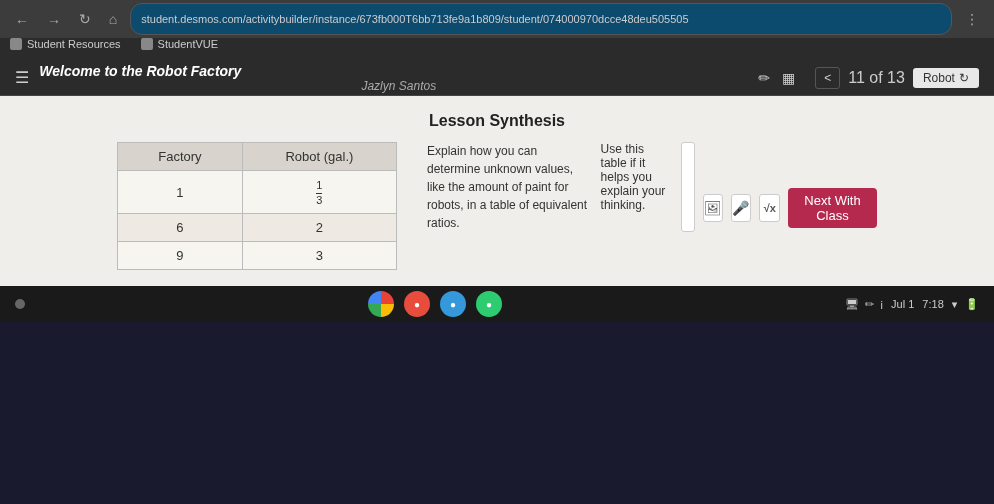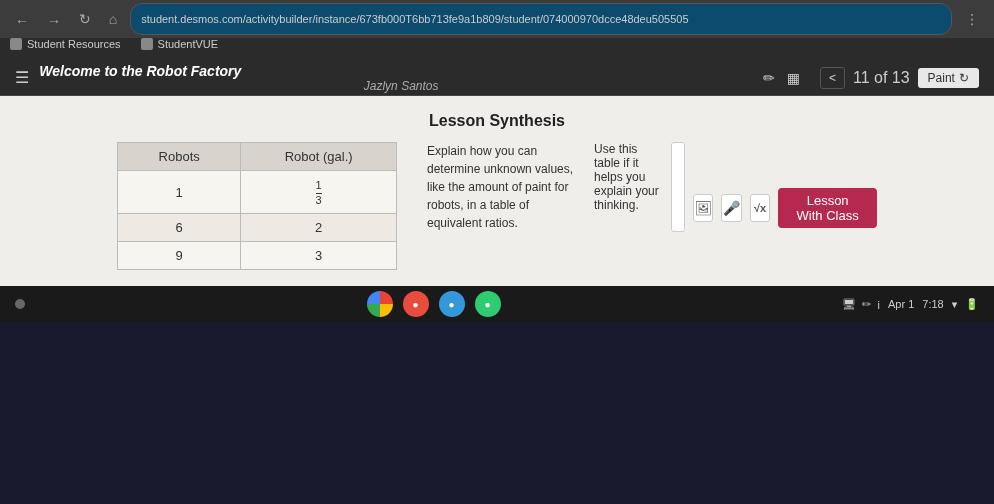--- a/index.html
+++ b/index.html
@@ -341,35 +341,35 @@
     <button class="header-icon-btn">▦</button>
   </div>
   <div class="header-nav">
     <button class="nav-btn">&lt;</button>
     <span class="page-count">
       <span>11</span>
       <span> of </span>
       <span>13</span>
     </span>
     <button class="nav-next-btn">
-      <span>Paint</span>
+      <span>Robot</span>
       <span>↻</span>
     </button>
   </div>
 </div>
 
 <div class="content-area">
   <div class="lesson-title">Lesson Synthesis</div>
   <div class="lesson-body">
 
     <div>
       <table class="ratio-table">
         <thead>
           <tr>
-            <th>Robots</th>
+            <th>Factory</th>
             <th>Robot (gal.)</th>
           </tr>
         </thead>
         <tbody>
           <tr>
             <td>1</td>
             <td>
               <span class="fraction">
                 <span class="numerator">1</span>
                 <span class="denominator">3</span>
@@ -395,21 +395,21 @@
       <div class="input-toolbar">
         <button class="toolbar-icon-btn">
           <span>🖼</span>
         </button>
         <button class="toolbar-icon-btn">
           <span>🎤</span>
         </button>
         <button class="toolbar-icon-btn">
           <span style="font-size:11px; font-weight:bold;">√x</span>
         </button>
-        <button class="share-btn">Lesson With Class</button>
+        <button class="share-btn">Next With Class</button>
       </div>
     </div>
 
   </div>
 </div>
 
 <div class="taskbar">
   <div class="taskbar-left">
     <div class="taskbar-circle"></div>
   </div>
@@ -419,18 +419,18 @@
     <div class="taskbar-app" style="background:#e74c3c; color:white; font-size:10px;">●</div>
     <div class="taskbar-app" style="background:#3498db; color:white; font-size:10px;">●</div>
     <div class="taskbar-app" style="background:#2ecc71; color:white; font-size:10px;">●</div>
   </div>
   <div class="taskbar-right">
     <div class="taskbar-right-icons">
       <span>🖥</span>
       <span>✏</span>
       <span>ℹ</span>
     </div>
-    <span>Apr 1</span>
+    <span>Jul 1</span>
     <span>7:18</span>
     <span>▾</span>
     <span>🔋</span>
   </div>
 </div>
 
 </body></html>

